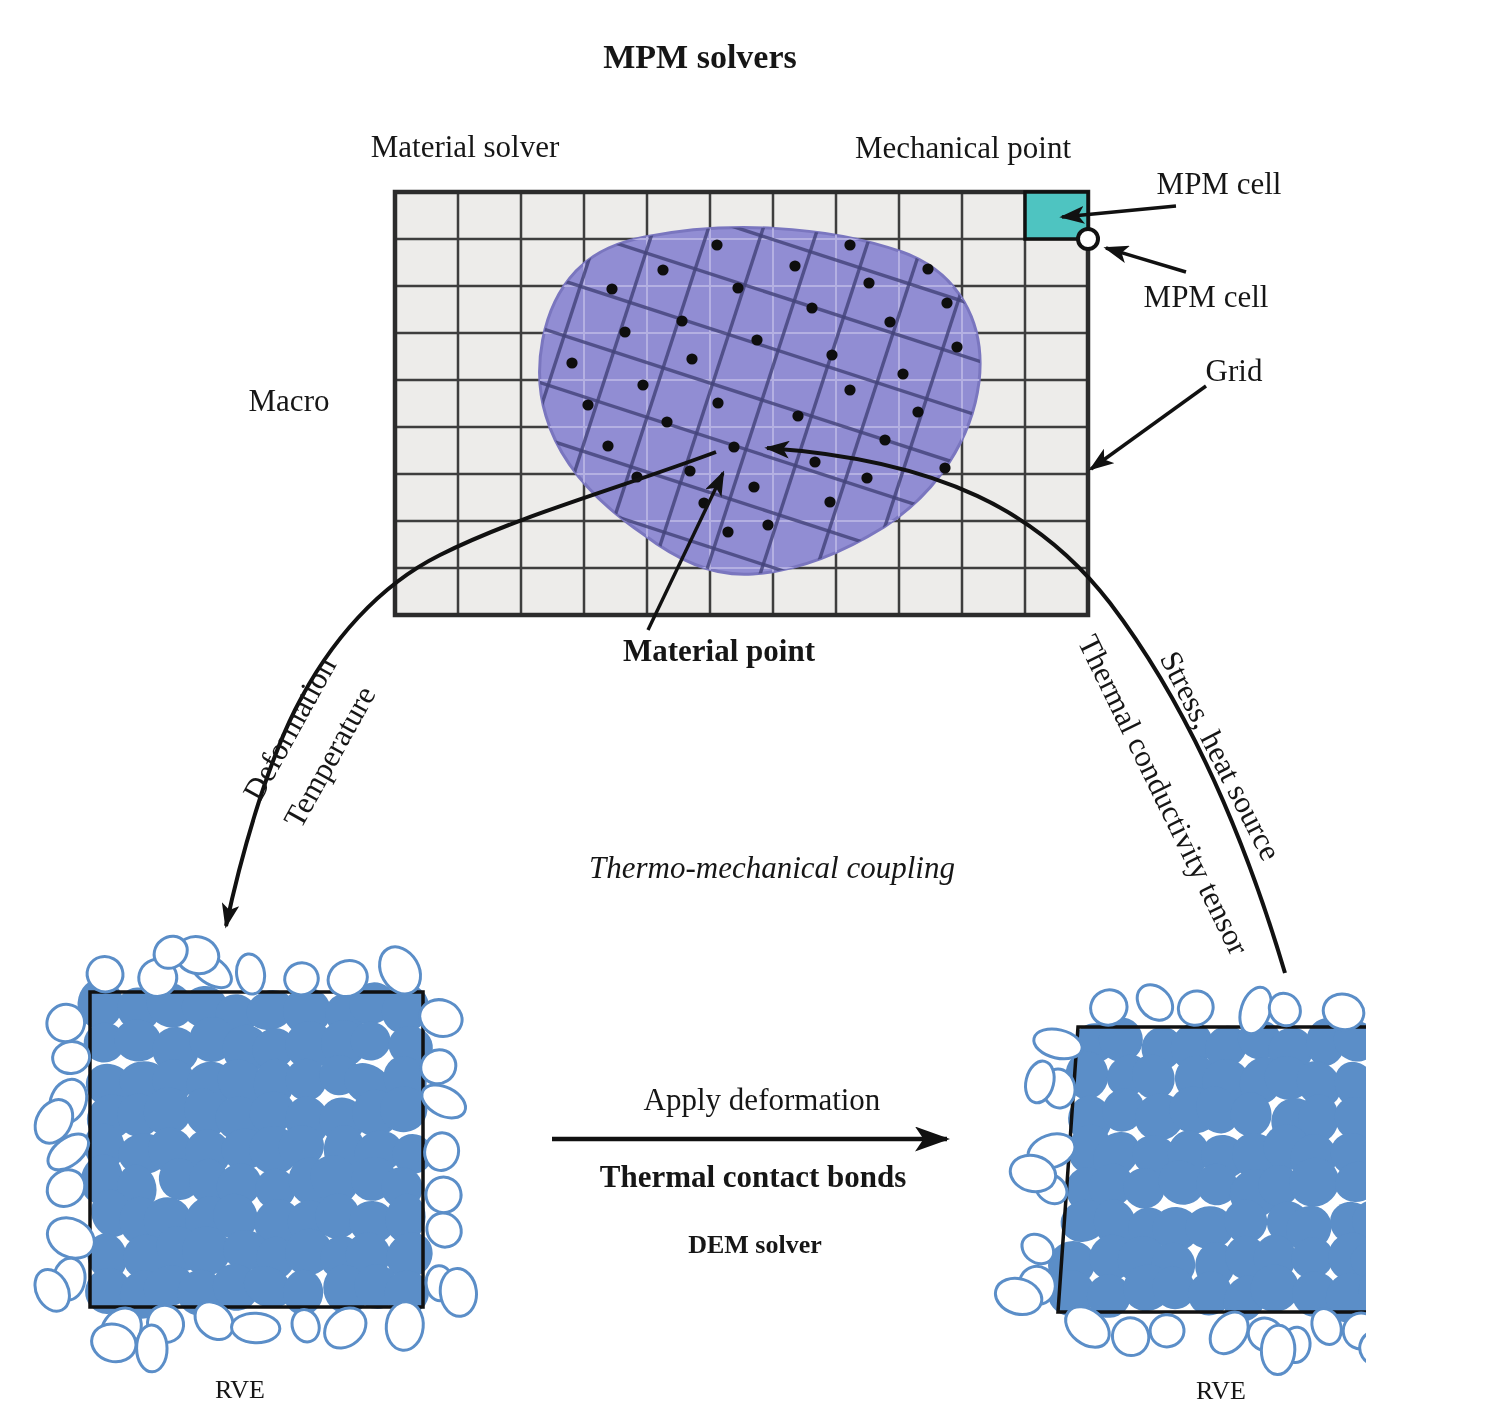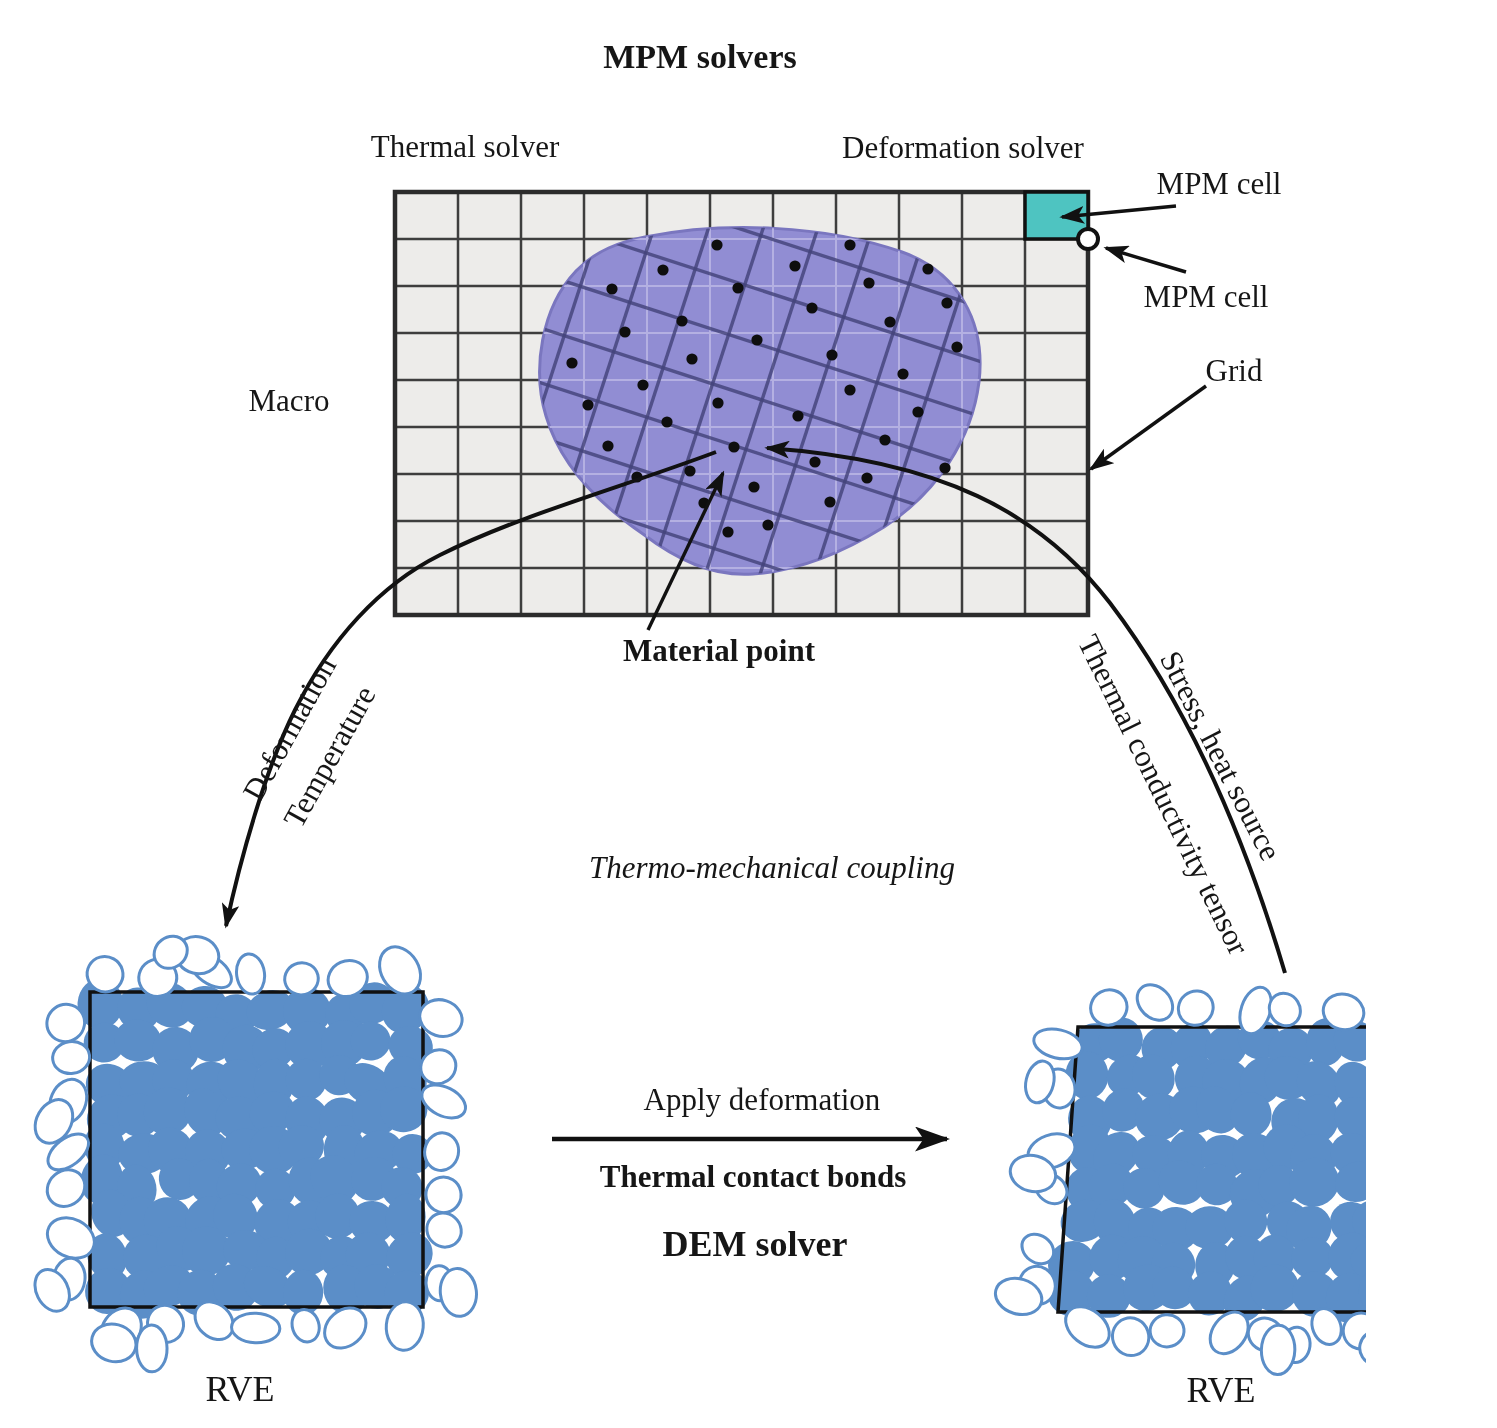--- a/index.html
+++ b/index.html
@@ -3,21 +3,21 @@
 <meta charset="utf-8">
 <style>
   html,body{margin:0;padding:0;background:#ffffff;}
   #canvas{position:relative;width:1366px;height:1428px;background:#ffffff;overflow:hidden;
           font-family:"Liberation Serif","DejaVu Serif",serif;color:#161616;}
   #diagram-svg{position:absolute;left:0;top:0;}
   .lbl{position:absolute;transform:translate(-50%,-50%);font-size:31px;white-space:nowrap;
        line-height:1.05;color:#161616;}
   .lbl.bold{font-weight:bold;}
   .lbl.big{font-size:34px;}
-  .lbl.mid{font-size:36px;}
+  .lbl.mid{font-size:26px;}
   .rot-left{transform:translate(-50%,-50%) rotate(-61deg);}
   .rot-right63{transform:translate(-50%,-50%) rotate(63deg);}
   .rot-right64{transform:translate(-50%,-50%) rotate(64deg);}
 </style>
 </head>
 <body>
 
 <div id="canvas">
 
   <svg id="diagram-svg" width="1497" height="1428" viewBox="0 0 1497 1428">
@@ -417,22 +417,22 @@
           <ellipse cx="1376.947443204297" cy="1347.9216246455908" rx="17.23432908160612" ry="17.005844137165695" fill="#ffffff" stroke="#5b8ec8" stroke-width="3" transform="rotate(12.9 1376.9 1347.9)"></ellipse>
           <ellipse cx="1039.752940614279" cy="1081.962048472371" rx="21.162180371116847" ry="13.81242856150493" fill="#ffffff" stroke="#5b8ec8" stroke-width="3" transform="rotate(103.5 1039.8 1082.0)"></ellipse>
           <ellipse cx="1278.057063495942" cy="1349.9981502210721" rx="24.625336210010573" ry="16.711964066140354" fill="#ffffff" stroke="#5b8ec8" stroke-width="3" transform="rotate(91.9 1278.1 1350.0)"></ellipse>
           <ellipse cx="1032.9477759953088" cy="1173.4966724917758" rx="22.95689332811162" ry="17.903059693519026" fill="#ffffff" stroke="#5b8ec8" stroke-width="3" transform="rotate(14.9 1032.9 1173.5)"></ellipse>
         </g>
       </g>
     <path id="demArrow" d="M 552 1139 L 947 1139" fill="none" stroke="#111111" stroke-width="4.5" marker-end="url(#ahBig)"></path>
   </svg>
 
   <div class="lbl bold big" style="left:700px;top:57px;">MPM solvers</div>
-  <div class="lbl" style="left:465px;top:147px;">Thermal solver</div>
-  <div class="lbl" style="left:963px;top:148px;">Deformation solver</div>
+  <div class="lbl" style="left:465px;top:147px;">Material solver</div>
+  <div class="lbl" style="left:963px;top:148px;">Mechanical point</div>
   <div class="lbl" style="left:1219px;top:184px;">MPM cell</div>
   <div class="lbl" style="left:1206px;top:297px;">MPM cell</div>
   <div class="lbl" style="left:1234px;top:371px;text-align:right;">Grid</div>
   <div class="lbl" style="left:289px;top:401px;">Macro</div>
   <div class="lbl" style="left:719px;top:651px;font-weight:bold;">Material point</div>
   <div class="lbl" style="left:772px;top:868px;font-style:italic;">Thermo-mechanical coupling</div>
   <div class="lbl rot-left" style="left:290px;top:729px;">Deformation</div>
   <div class="lbl rot-left" style="left:330px;top:757px;">Temperature</div>
   <div class="lbl rot-right63" style="left:1220px;top:756px;">Stress, heat source</div>
   <div class="lbl rot-right64" style="left:1163px;top:795px;">Thermal conductivity tensor</div>

